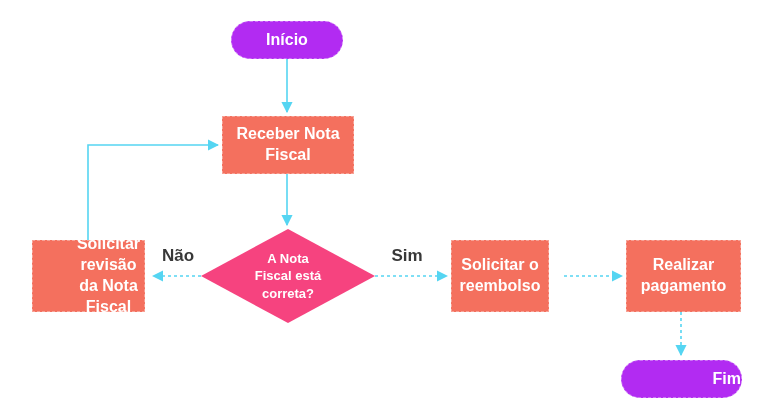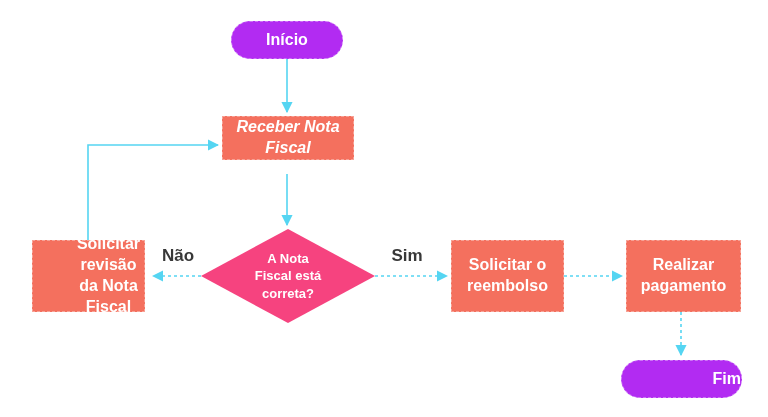--- a/index.html
+++ b/index.html
@@ -68,23 +68,23 @@
   }
   .edge-label {
     position: absolute;
     color: var(--edge-label-text, #383838);
     font-weight: bold;
     font-size: 17px;
     text-align: center;
   }
   
   #node-inicio    { left: 231px; top: 21px;  width: 112px; height: 38px; }
-  #node-receber   { left: 222px; top: 116px; width: 132px; height: 44px; font-style: italic; }
+  #node-receber   { left: 222px; top: 116px; width: 132px; height: 58px; }
   #node-revisao   { left: 32px;  top: 240px; width: 113px; height: 72px; padding-left: 40px; }
-  #node-reembolso { left: 451px; top: 240px; width: 113px; height: 72px; }
+  #node-reembolso { left: 451px; top: 240px; width: 98px; height: 72px; }
   #node-pagamento { left: 626px; top: 240px; width: 115px; height: 72px; }
   #node-fim       { left: 621px; top: 360px; width: 121px; height: 38px; justify-content: flex-end; }
   #label-decisao  { left: 244px; top: 249px; width: 88px;  height: 54px; }
   #label-nao      { left: 158px; top: 246px; width: 40px; }
   #label-sim      { left: 387px; top: 246px; width: 40px; }
   #node-receber span   { width: 110px; }
   #node-revisao span   { width: 105px; }
   #node-reembolso span { width: 90px; }
   #node-pagamento span { width: 90px; }
   #label-decisao span  { width: 80px; }

